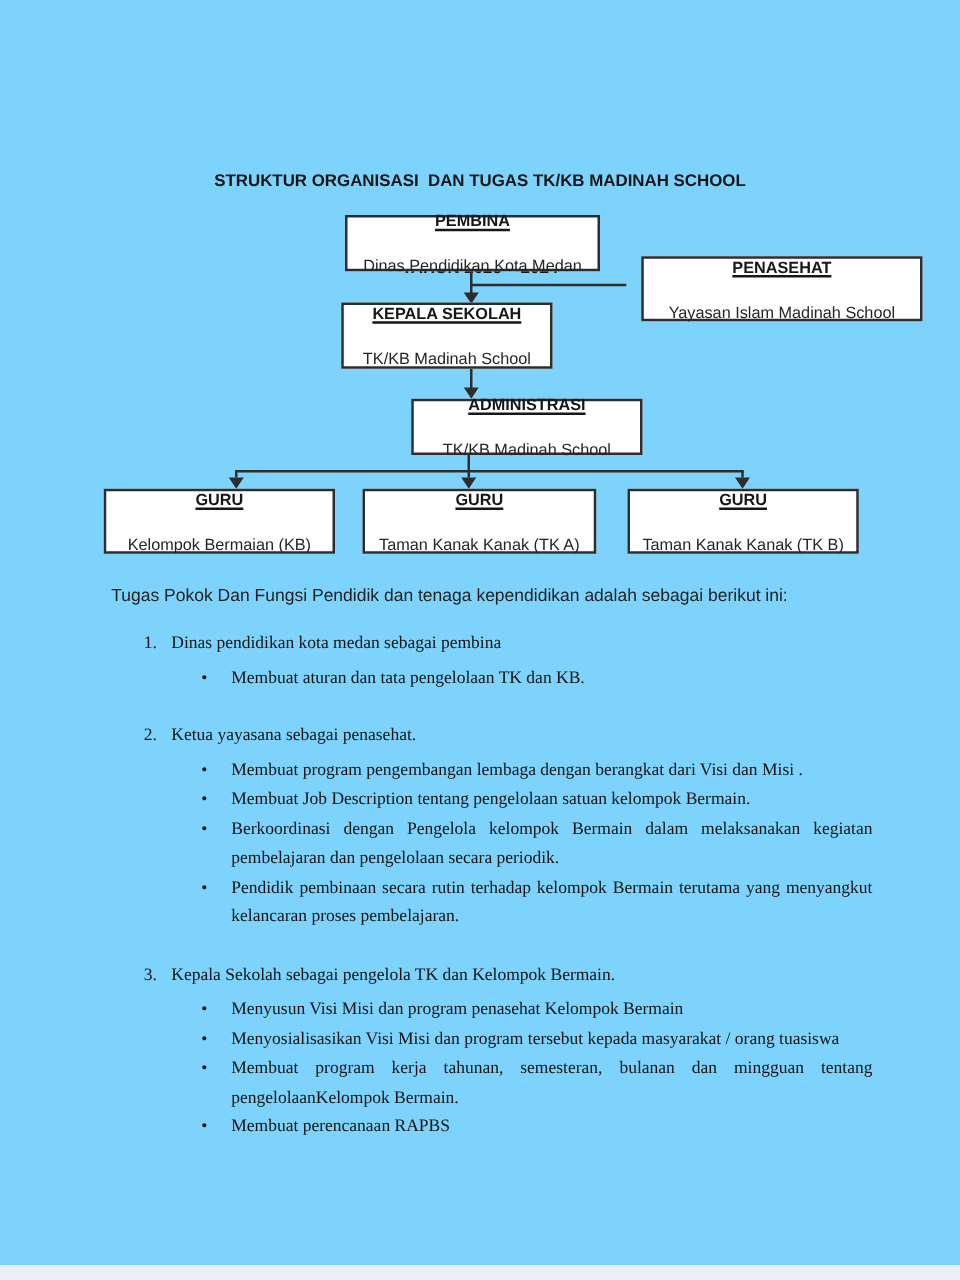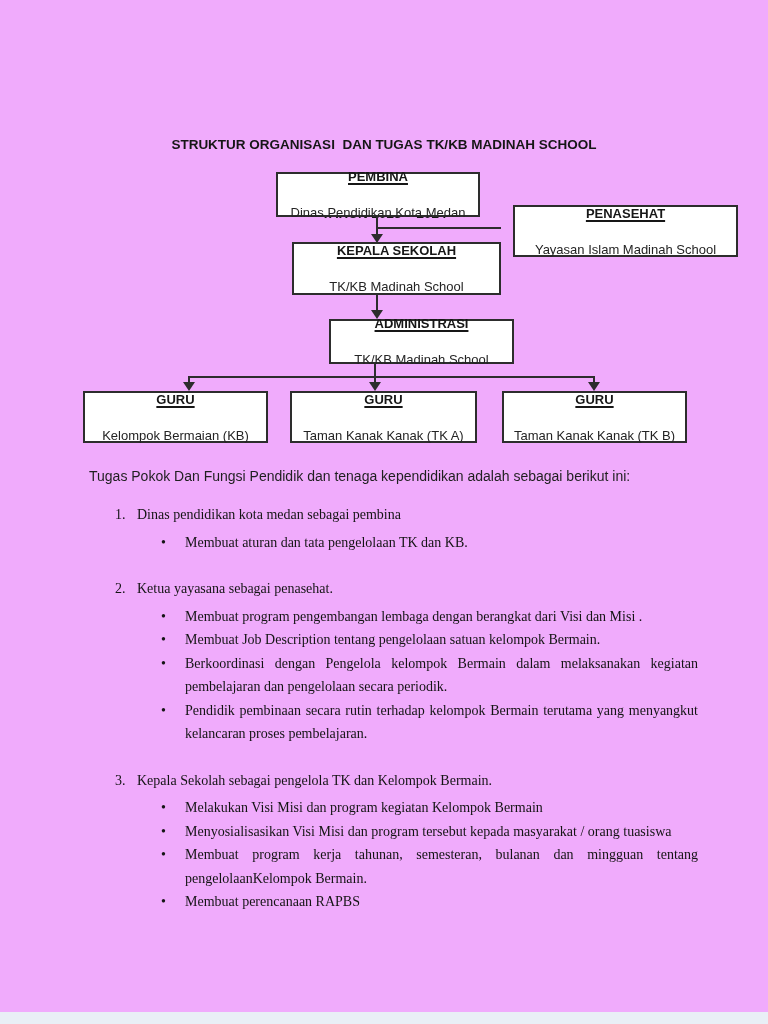--- a/index.html
+++ b/index.html
@@ -1,19 +1,19 @@
 <!DOCTYPE html>
 <html><head>
 <meta charset="utf-8">
 <style>
   * { margin:0; padding:0; box-sizing:border-box; }
   html,body { background:#ffffff; }
   .page {
     position:relative; width:768px; height:1024px; margin:0 auto;
-    background:#f0abfc; overflow:hidden; color:#1a1a1a;
+    background:#7dd3fc; overflow:hidden; color:#1a1a1a;
     font-family:"Liberation Sans", sans-serif;
   }
 
   
   .title-block {
     position:absolute; top:87px; left:0; right:0;
     text-align:center; font-weight:bold; font-size:13.5px;
     line-height:23px; color:#161616; white-space:pre-wrap;
   }
 
@@ -25,21 +25,21 @@
   }
   .org-box .box-title {
     font-weight:bold; font-size:13px; color:#171717;
     text-decoration:underline; text-underline-offset:2px; text-decoration-thickness:1.5px;
     line-height:19px;
   }
   .org-box .box-subtitle { font-size:13px; color:#242424; line-height:18px; }
 
   .box-pembina      { left:276px; top:172px; width:204px; height:45px; }
   .box-penasehat    { left:513px; top:205px; width:225px; height:52px; }
-  .box-kepala       { left:292px; top:242px; width:209px; height:53px; }
+  .box-kepala       { left:273px; top:242px; width:169px; height:53px; }
   .box-administrasi { left:282px; top:319px; width:185px; height:45px;margin-left:47px; }
   .box-guru-kb      { left:83px;  top:391px; width:185px; height:52px; }
   .box-guru-tka     { left:290px; top:391px; width:187px; height:52px; }
   .box-guru-tkb     { left:502px; top:391px; width:185px; height:52px; }
 
   .conn { position:absolute; background:#2d2d2d; }
   .v1 { left:376px; top:217px; width:2px; height:18px; }
   .h1 { left:377px; top:227px; width:124px; height:2px; }
   .v2 { left:376px; top:295px; width:2px; height:16px; }
   .v3 { left:374px; top:364px; width:2px; height:13px; }
@@ -173,21 +173,21 @@
           <li>Pendidik pembinaan secara rutin terhadap kelompok Bermain terutama yang menyangkut kelancaran proses pembelajaran.</li>
         </ul>
       </div>
 
       <div class="section">
         <div class="sec-head">
           <span class="sec-num">3.</span>
           <span class="sec-title">Kepala Sekolah sebagai pengelola TK dan Kelompok Bermain.</span>
         </div>
         <ul>
-          <li>Melakukan Visi Misi dan program kegiatan Kelompok Bermain</li>
+          <li>Menyusun Visi Misi dan program penasehat Kelompok Bermain</li>
           <li>Menyosialisasikan Visi Misi dan program tersebut kepada masyarakat / orang tuasiswa</li>
           <li>Membuat program kerja tahunan, semesteran, bulanan dan mingguan tentang pengelolaanKelompok Bermain.</li>
           <li>Membuat perencanaan RAPBS</li>
         </ul>
       </div>
 
     </div>
   </div>
 
   <div class="next-page-gap"></div>

